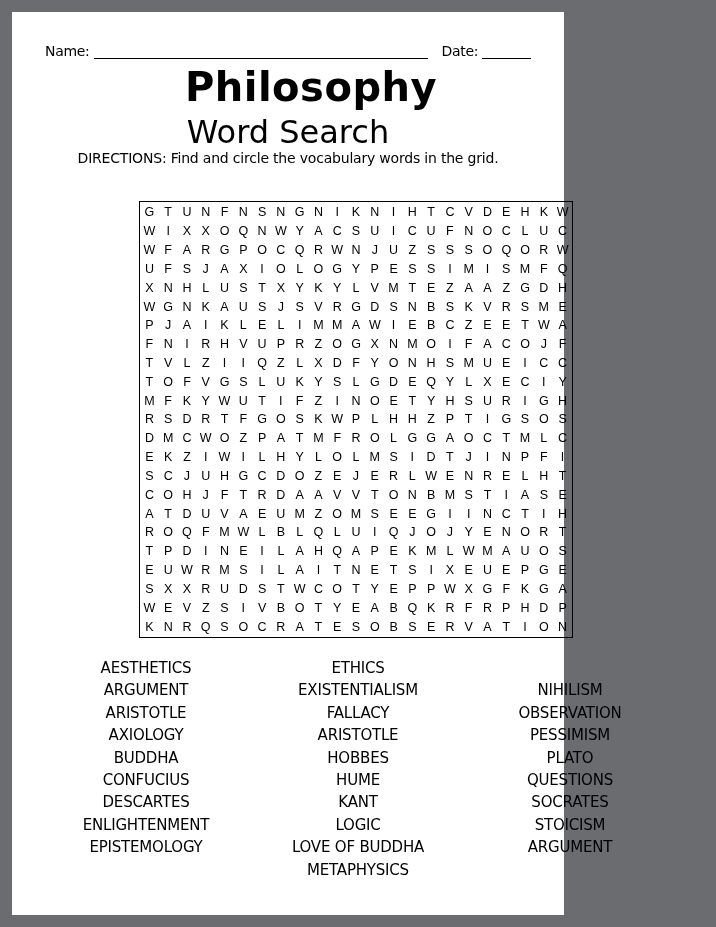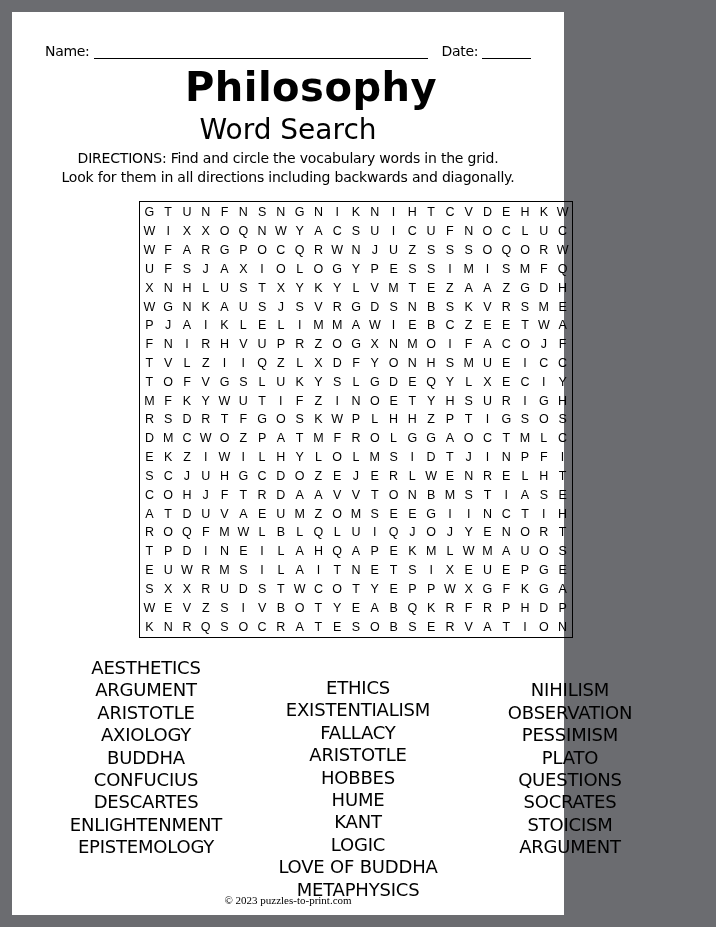--- a/index.html
+++ b/index.html
@@ -32,21 +32,21 @@
   .title {
     position: absolute; top: 52px; left: 0; right: 0;
     text-align: center;
     font-size: 40px; font-weight: bold;
     letter-spacing: 0.5px;
     padding-left: 46px;
   }
   .subtitle {
     position: absolute; top: 101px; left: 0; right: 0;
     text-align: center;
-    font-size: 28px;
+    font-size: 32px;
   }
   .directions {
     position: absolute; top: 137px; left: 0; right: 0;
     text-align: center;
     font-size: 14px;
     line-height: 19px;
     letter-spacing: -0.2px;
   }
   .grid {
     position: absolute;
@@ -66,26 +66,26 @@
     cursor: pointer;
   }
   .words {
     position: absolute;
     top: 645px; left: 0; right: 0;
     display: flex;
   }
   .col {
     display: flex; flex-direction: column;
     align-items: center;
-    font-size: 18px;
+    font-size: 15px;
     line-height: 22.4px;
     letter-spacing: -0.2px;
   }
   .col1 { position: absolute; left: 34px; width: 200px; }
-  .col2 { position: absolute; left: 246px; width: 200px; margin-top: 20px; }
+  .col2 { position: absolute; left: 246px; width: 200px; }
   .col3 { position: absolute; left: 458px; width: 200px; }
   .spacer { height: 22.4px; }
   .footer {
     position: absolute; top: 882px; left: 0; right: 0;
     text-align: center;
     font-family: "Liberation Serif", serif;
     font-size: 11px;
   }
 </style>
 </head>
@@ -98,21 +98,20 @@
     <span class="line name-line"></span>
     <span class="lbl">Date:</span>
     <span class="line date-line"></span>
   </div>
 
   <div class="title">Philosophy</div>
   <div class="subtitle">Word Search</div>
 
   <div class="directions">
     <div>DIRECTIONS:  Find and circle the vocabulary words in the grid.</div>
-    <div>Look for them in all directions including backwards and diagonally.</div>
   </div>
 
   <div class="grid" id="grid">
       <div class="cell">G</div>
       <div class="cell">T</div>
       <div class="cell">U</div>
       <div class="cell">N</div>
       <div class="cell">F</div>
       <div class="cell">N</div>
       <div class="cell">S</div>
@@ -670,14 +669,13 @@
         <div>OBSERVATION</div>
         <div>PESSIMISM</div>
         <div>PLATO</div>
         <div>QUESTIONS</div>
         <div>SOCRATES</div>
         <div>STOICISM</div>
         <div>ARGUMENT</div>
       </div>
   </div>
 
-  <div class="footer">© 2023 puzzles-to-print.com</div>
 </div>
 
 </body></html>

